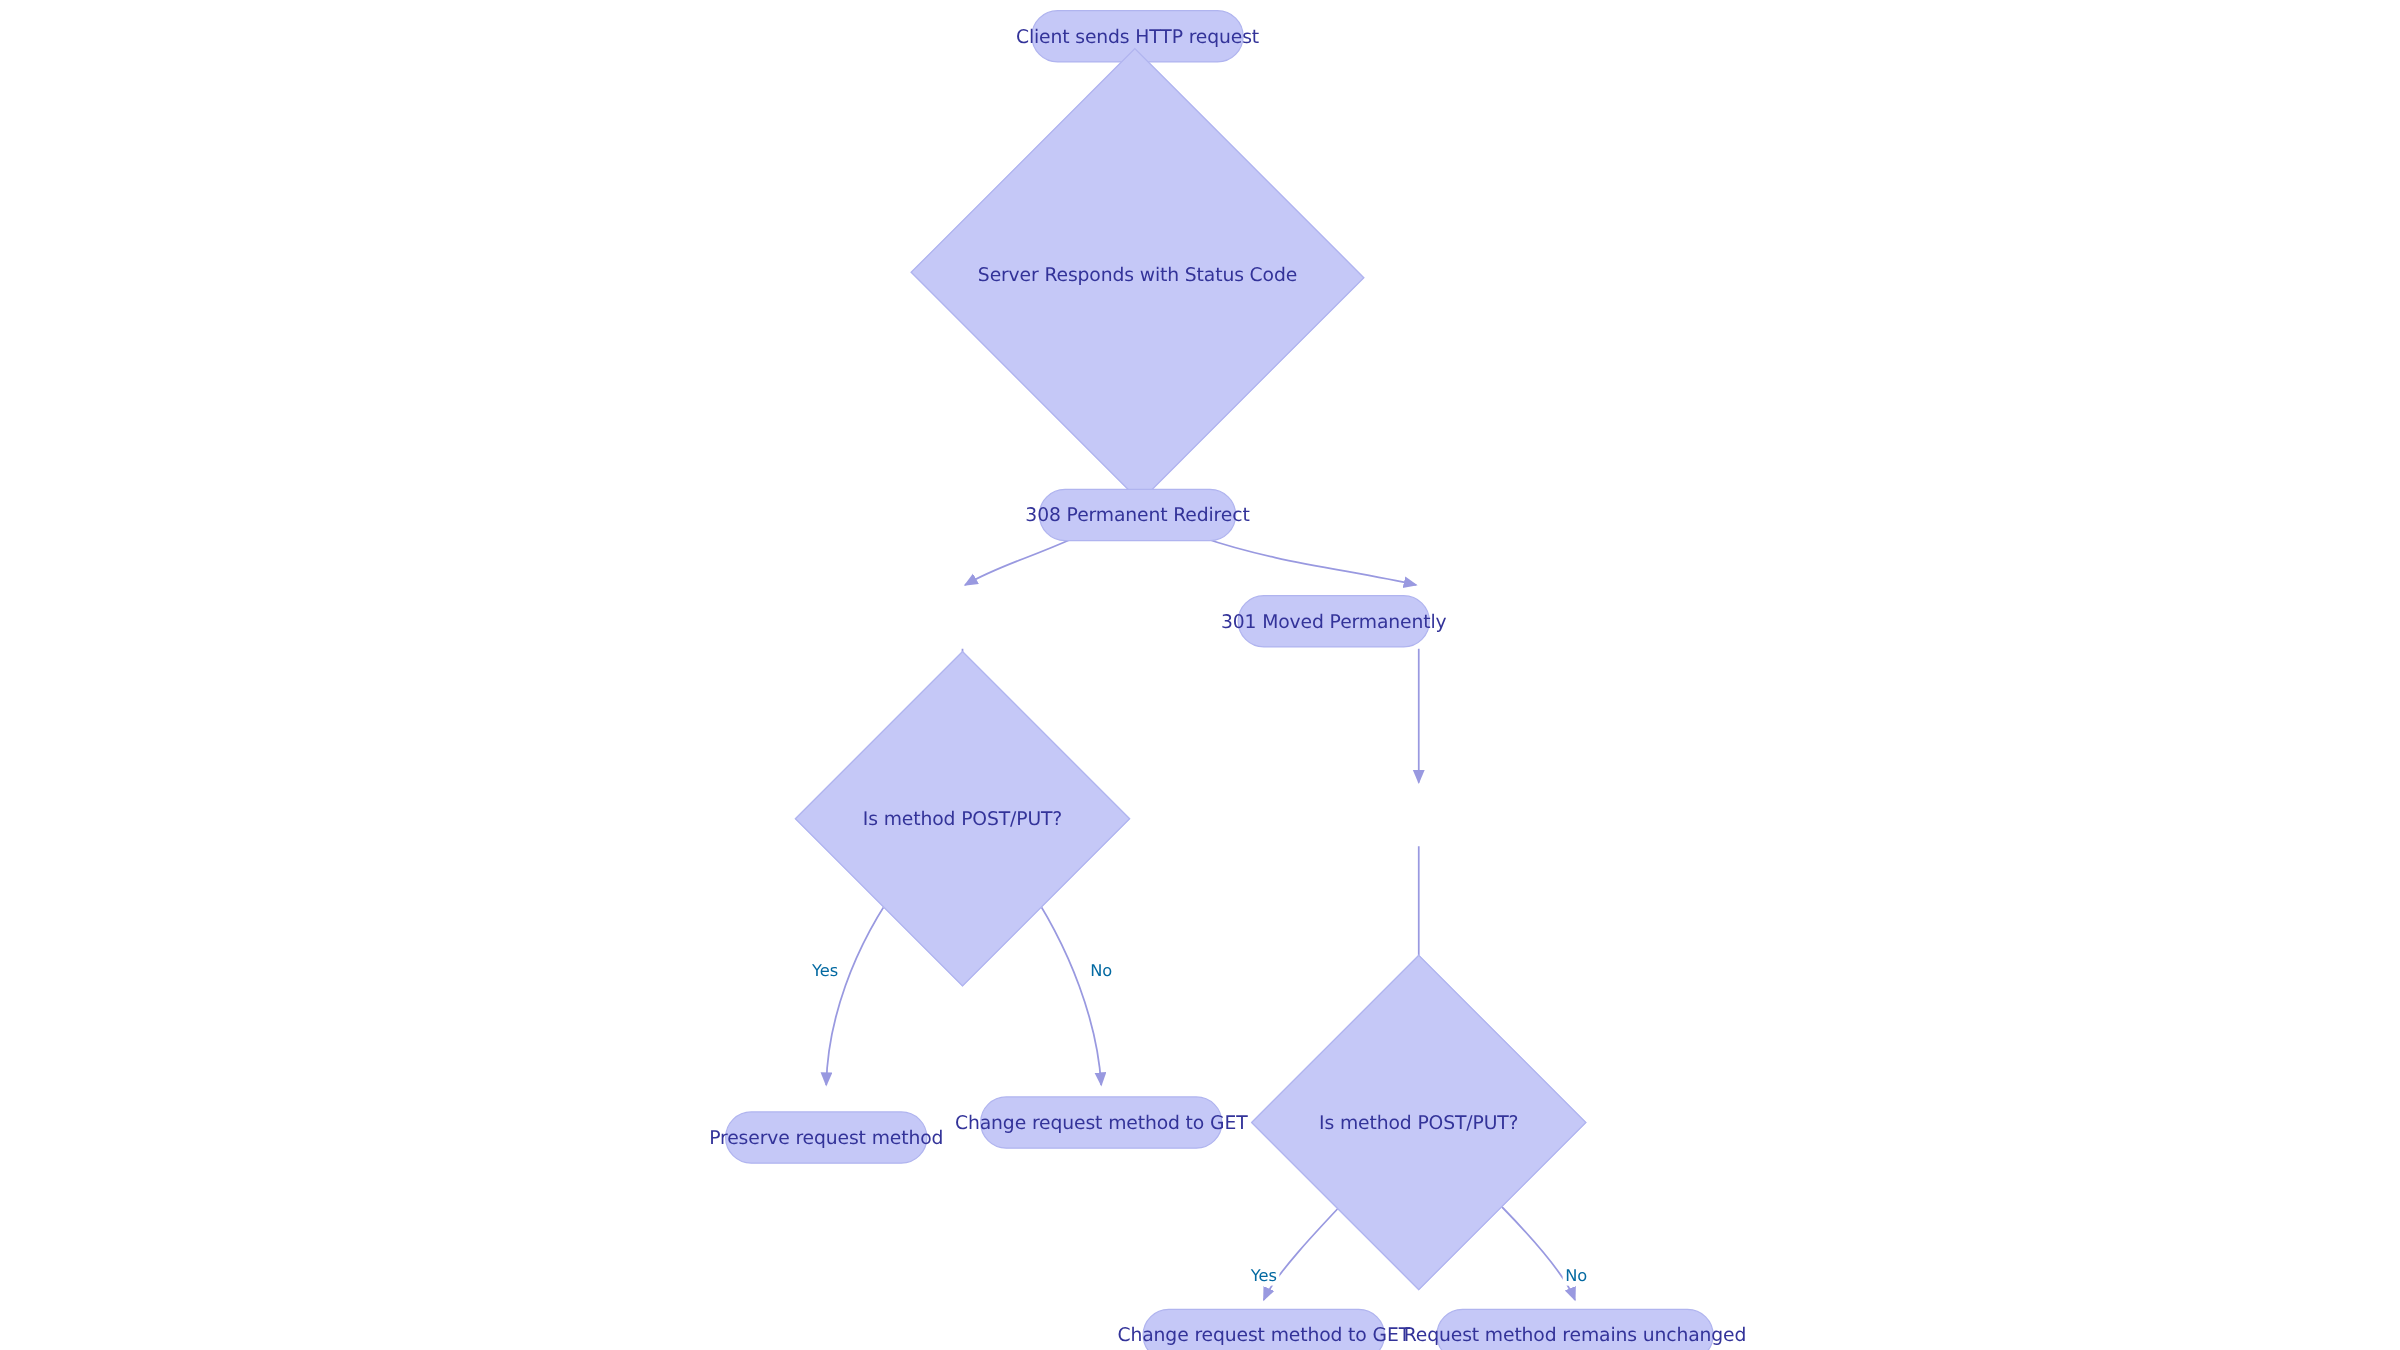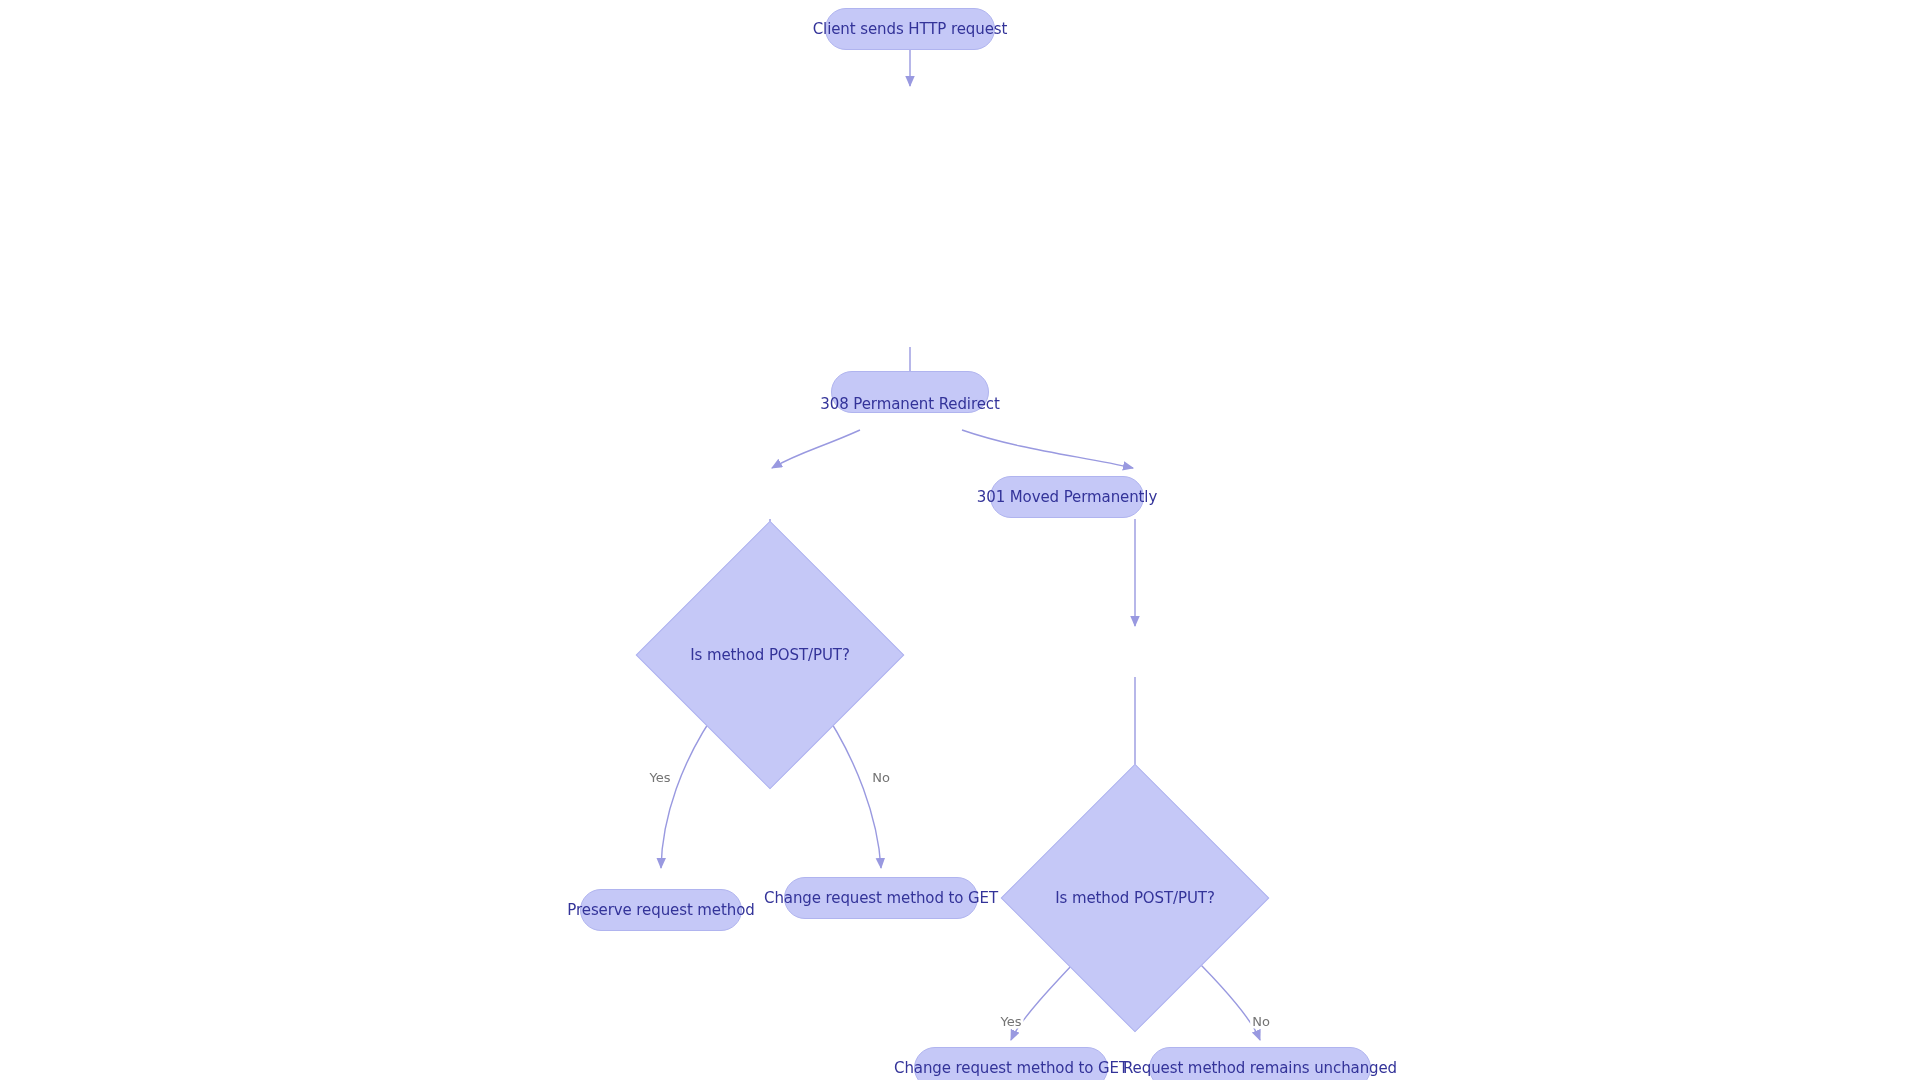--- a/index.html
+++ b/index.html
@@ -83,21 +83,21 @@
   }
   .node-diamond .node-label {
     position: relative;
     z-index: 2;
   }
 
   
   .edge-label {
     position: absolute;
     transform: translate(-50%, -50%);
-    color: #737373;
+    color: #0369a1;
     font-family: "DejaVu Sans", sans-serif;
     font-size: 13px;
     line-height: 1;
     white-space: nowrap;
     background: #ffffff;
     padding: 1px 2px;
   }
 </style>
 </head>
 <body>
@@ -122,21 +122,25 @@
         <path d="M 1135 677 L 1135 802" fill="none" stroke="#9999e0" stroke-width="1.4" marker-end="url(#arrowhead)"></path>
         <path d="M 1090 946 C 1050 988 1020 1020 1011 1040" fill="none" stroke="#9999e0" stroke-width="1.4" marker-end="url(#arrowhead)"></path>
         <path d="M 1182 946 C 1225 988 1252 1020 1260 1040" fill="none" stroke="#9999e0" stroke-width="1.4" marker-end="url(#arrowhead)"></path>
       </g>
   </svg>
 
   <div id="node-layer">
       <div class="node node-pill" style="left: 910px; top: 29px; width: 170px; height: 42px;">
         <span class="node-label">Client sends HTTP request</span>
       </div>
-      <div class="node node-pill" style="left: 910px; top: 392px; width: 158px; height: 42px; align-items: flex-end;">
+      <div class="node node-diamond" style="left: 910px; top: 220px; width: 258px; height: 252px;">
+        <div class="diamond-shape"></div>
+        <span class="node-label">Server Responds with Status Code</span>
+      </div>
+      <div class="node node-pill" style="left: 910px; top: 412px; width: 158px; height: 42px;">
         <span class="node-label">308 Permanent Redirect</span>
       </div>
       <div class="node node-pill" style="left: 1067px; top: 497px; width: 154px; height: 42px;">
         <span class="node-label">301 Moved Permanently</span>
       </div>
       <div class="node node-diamond" style="left: 770px; top: 655px; width: 188px; height: 188px;">
         <div class="diamond-shape"></div>
         <span class="node-label">Is method POST/PUT?</span>
       </div>
       <div class="node node-pill" style="left: 661px; top: 898px; width: 162px; height: 42px; margin-top: 12px;">

